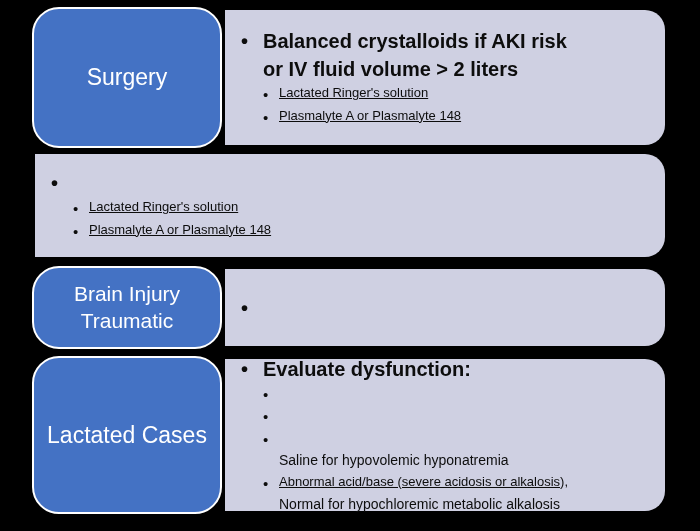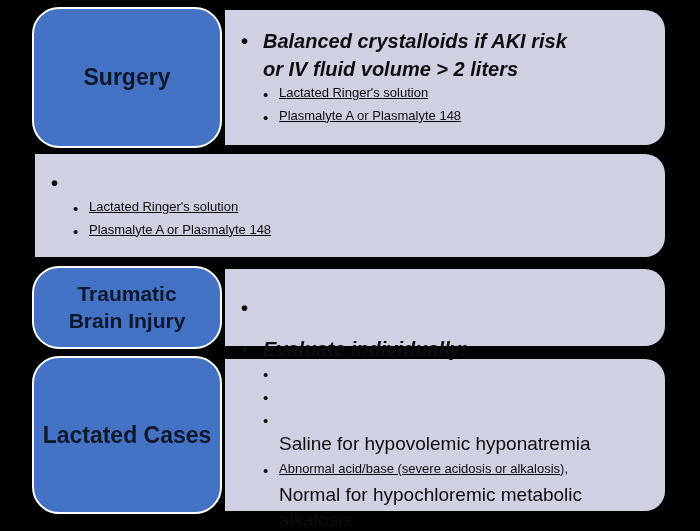--- a/index.html
+++ b/index.html
@@ -19,43 +19,43 @@
 
   .label-box {
     width:190px; flex:0 0 190px;
     background:#4472C4;
     border:2.5px solid #FFFFFF;
     border-radius:27px;
     display:flex; align-items:center; justify-content:center;
     text-align:center;
     z-index:2;
   }
-  .label-text { color:#0f172a; font-weight:700; font-size:23px; line-height:1.25; }
+  .label-text { color:#ffffff; font-weight:400; font-size:23px; line-height:1.25; }
   .row-3 .label-text { font-size:21px; }
 
   .content-box {
     flex:1;
     margin:3px 0 3px 3px;
     background:#CFD0E2;
     border-radius:0 20px 20px 0;
     padding:4px 8px 4px 16px;
     display:flex; flex-direction:column; justify-content:center;
     color:#0D0D0D;
     z-index:1;
   }
   .main-item { display:flex; }
   .bullet-main {
     flex:0 0 22px; width:22px;
     font-size:20px; font-weight:700; line-height:1.4;
   }
-  .main-text { font-size:20px; font-weight:700; line-height:1.4;font-style:italic; }
+  .main-text { font-size:20px; font-weight:700; line-height:1.4; }
   .sub-item { display:flex; margin-left:22px; margin-top:1px; }
   .bullet-sub { flex:0 0 16px; width:16px; font-size:15px; line-height:1.45; }
   .sub-text { font-size:13px; line-height:1.45;text-decoration:underline; }
-  .sub-note { margin-left:38px; font-size:19px; line-height:1.35; padding-bottom:2px; }
+  .sub-note { margin-left:38px; font-size:14px; line-height:1.35; padding-bottom:2px; }
   .sub-note:empty, .main-text div:empty, .label-text div:empty { display:none; }
 </style>
 </head>
 <body>
 
 <div class="diagram">
 
   <div class="row row-1">
     <div class="label-box">
       <div class="label-text">
@@ -94,43 +94,43 @@
       <div class="sub-item">
         <span class="bullet-sub">•</span>
         <span class="sub-text">Plasmalyte A or Plasmalyte 148</span>
       </div>
     </div>
   </div>
 
   <div class="row row-3">
     <div class="label-box">
       <div class="label-text">
+        <div>Brain Injury</div>
         <div>Traumatic</div>
-        <div>Brain Injury</div>
       </div>
     </div>
     <div class="content-box">
       <div class="main-item">
         <span class="bullet-main">•</span>
       </div>
     </div>
   </div>
 
   <div class="row row-4">
     <div class="label-box">
       <div class="label-text">
         <div>Lactated Cases</div>
 
       </div>
     </div>
     <div class="content-box">
       <div class="main-item">
         <span class="bullet-main">•</span>
         <div class="main-text">
-          <div>Evaluate individually:</div>
+          <div>Evaluate dysfunction:</div>
         </div>
       </div>
       <div class="sub-item">
         <span class="bullet-sub">•</span>
       </div>
       <div class="sub-item">
         <span class="bullet-sub">•</span>
       </div>
       <div class="sub-item">
         <span class="bullet-sub">•</span>

